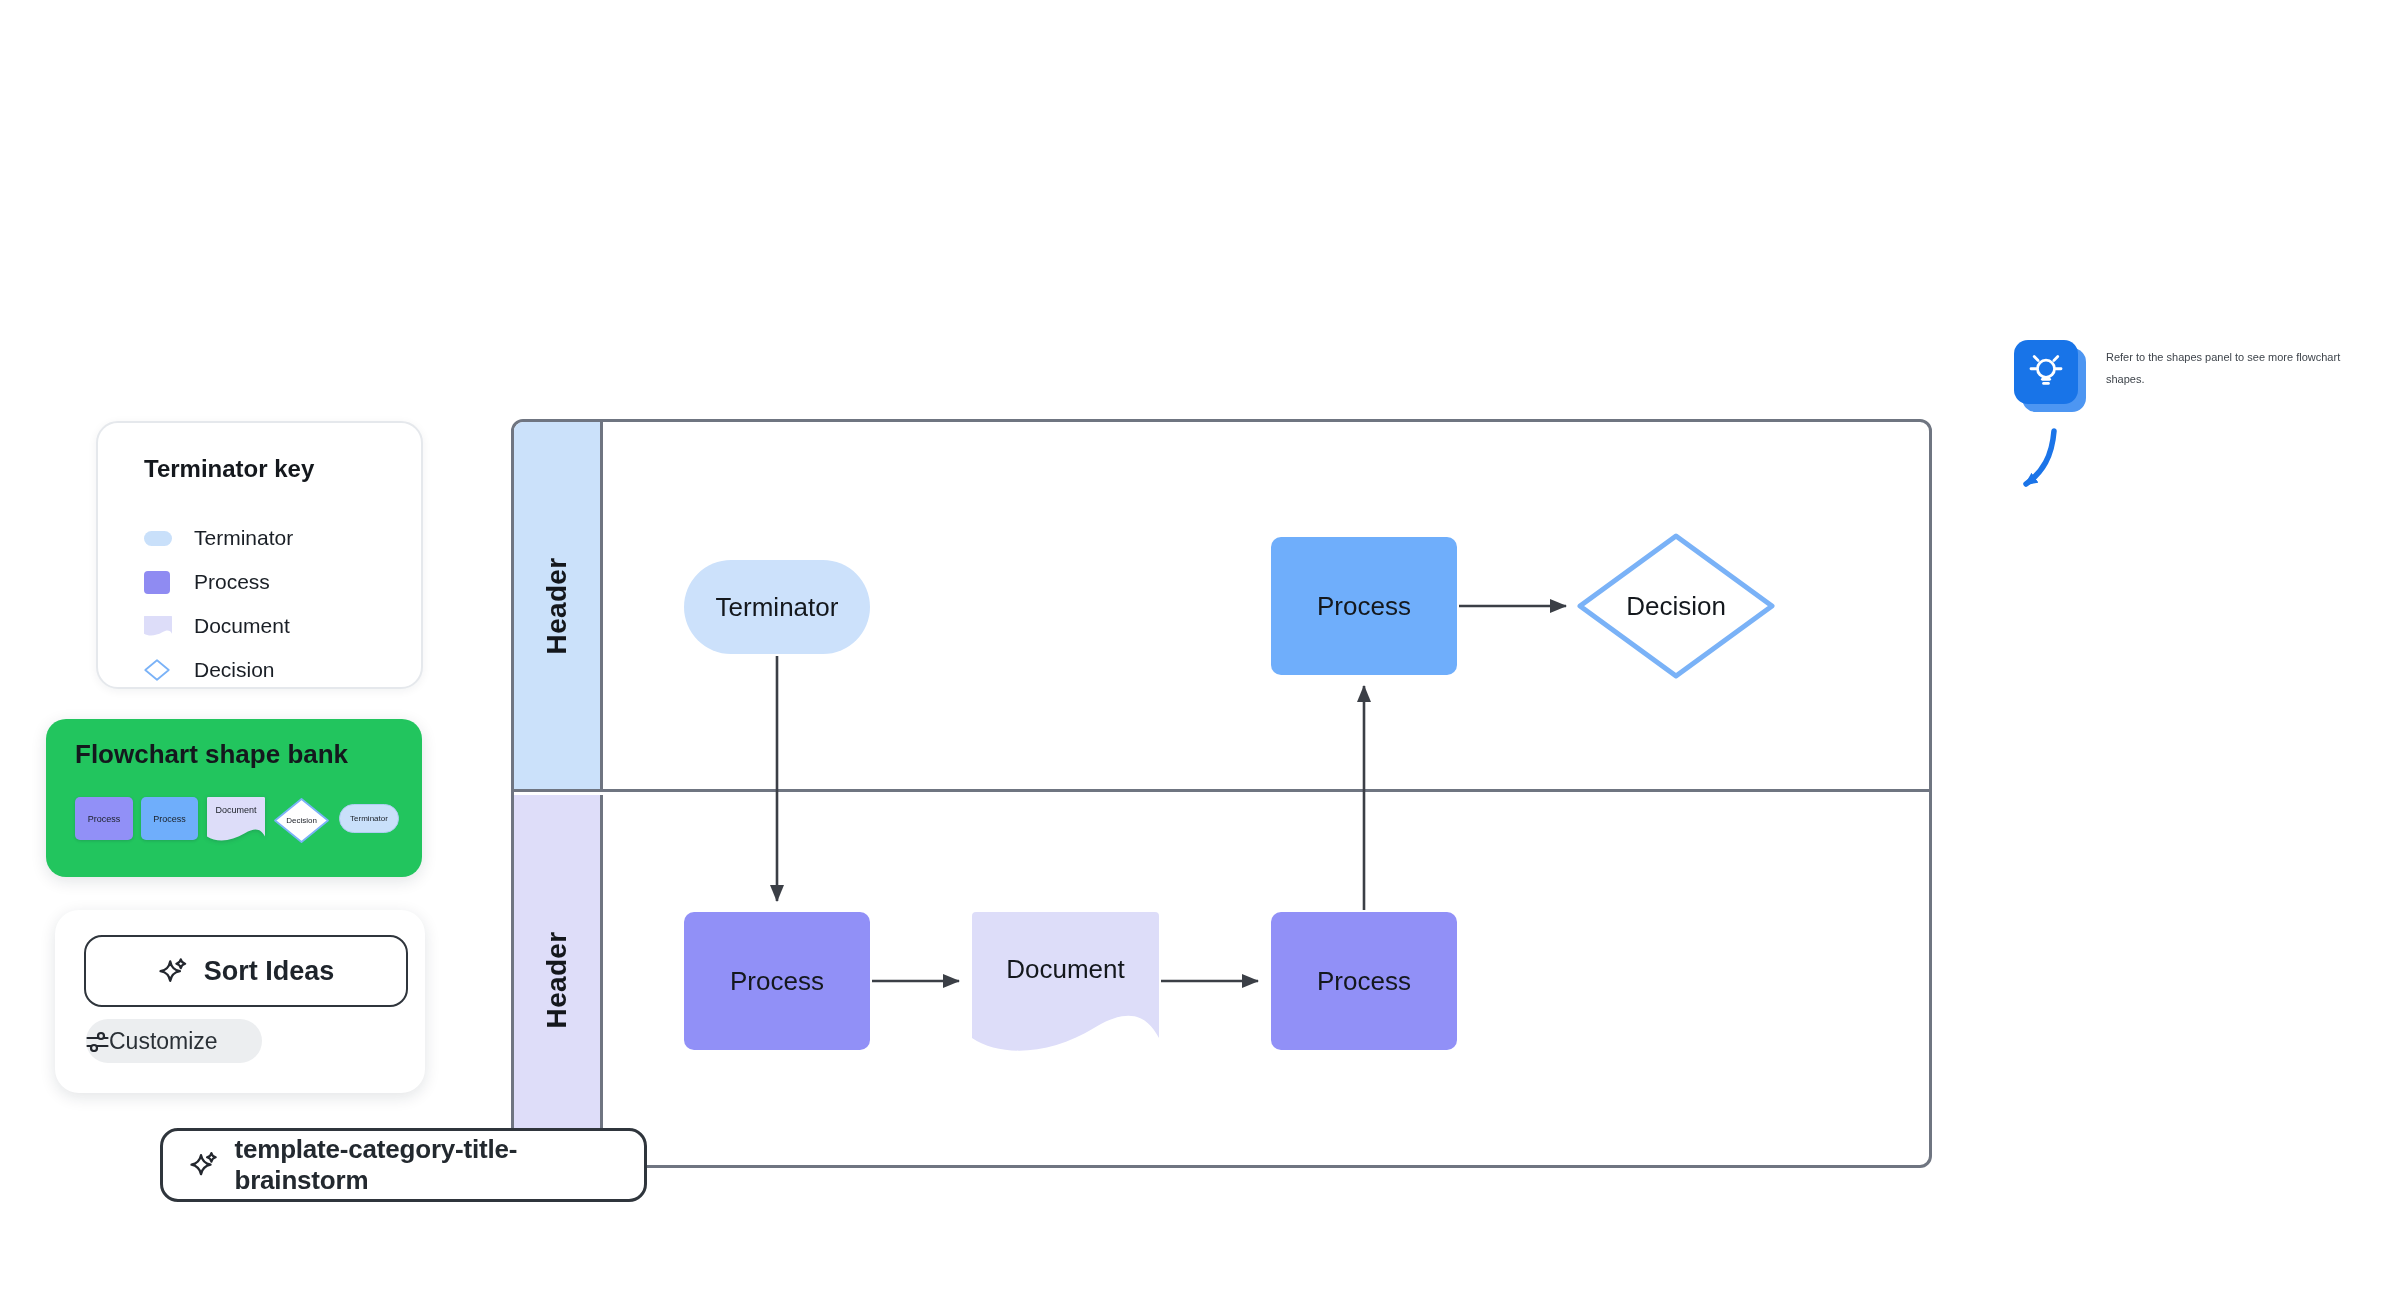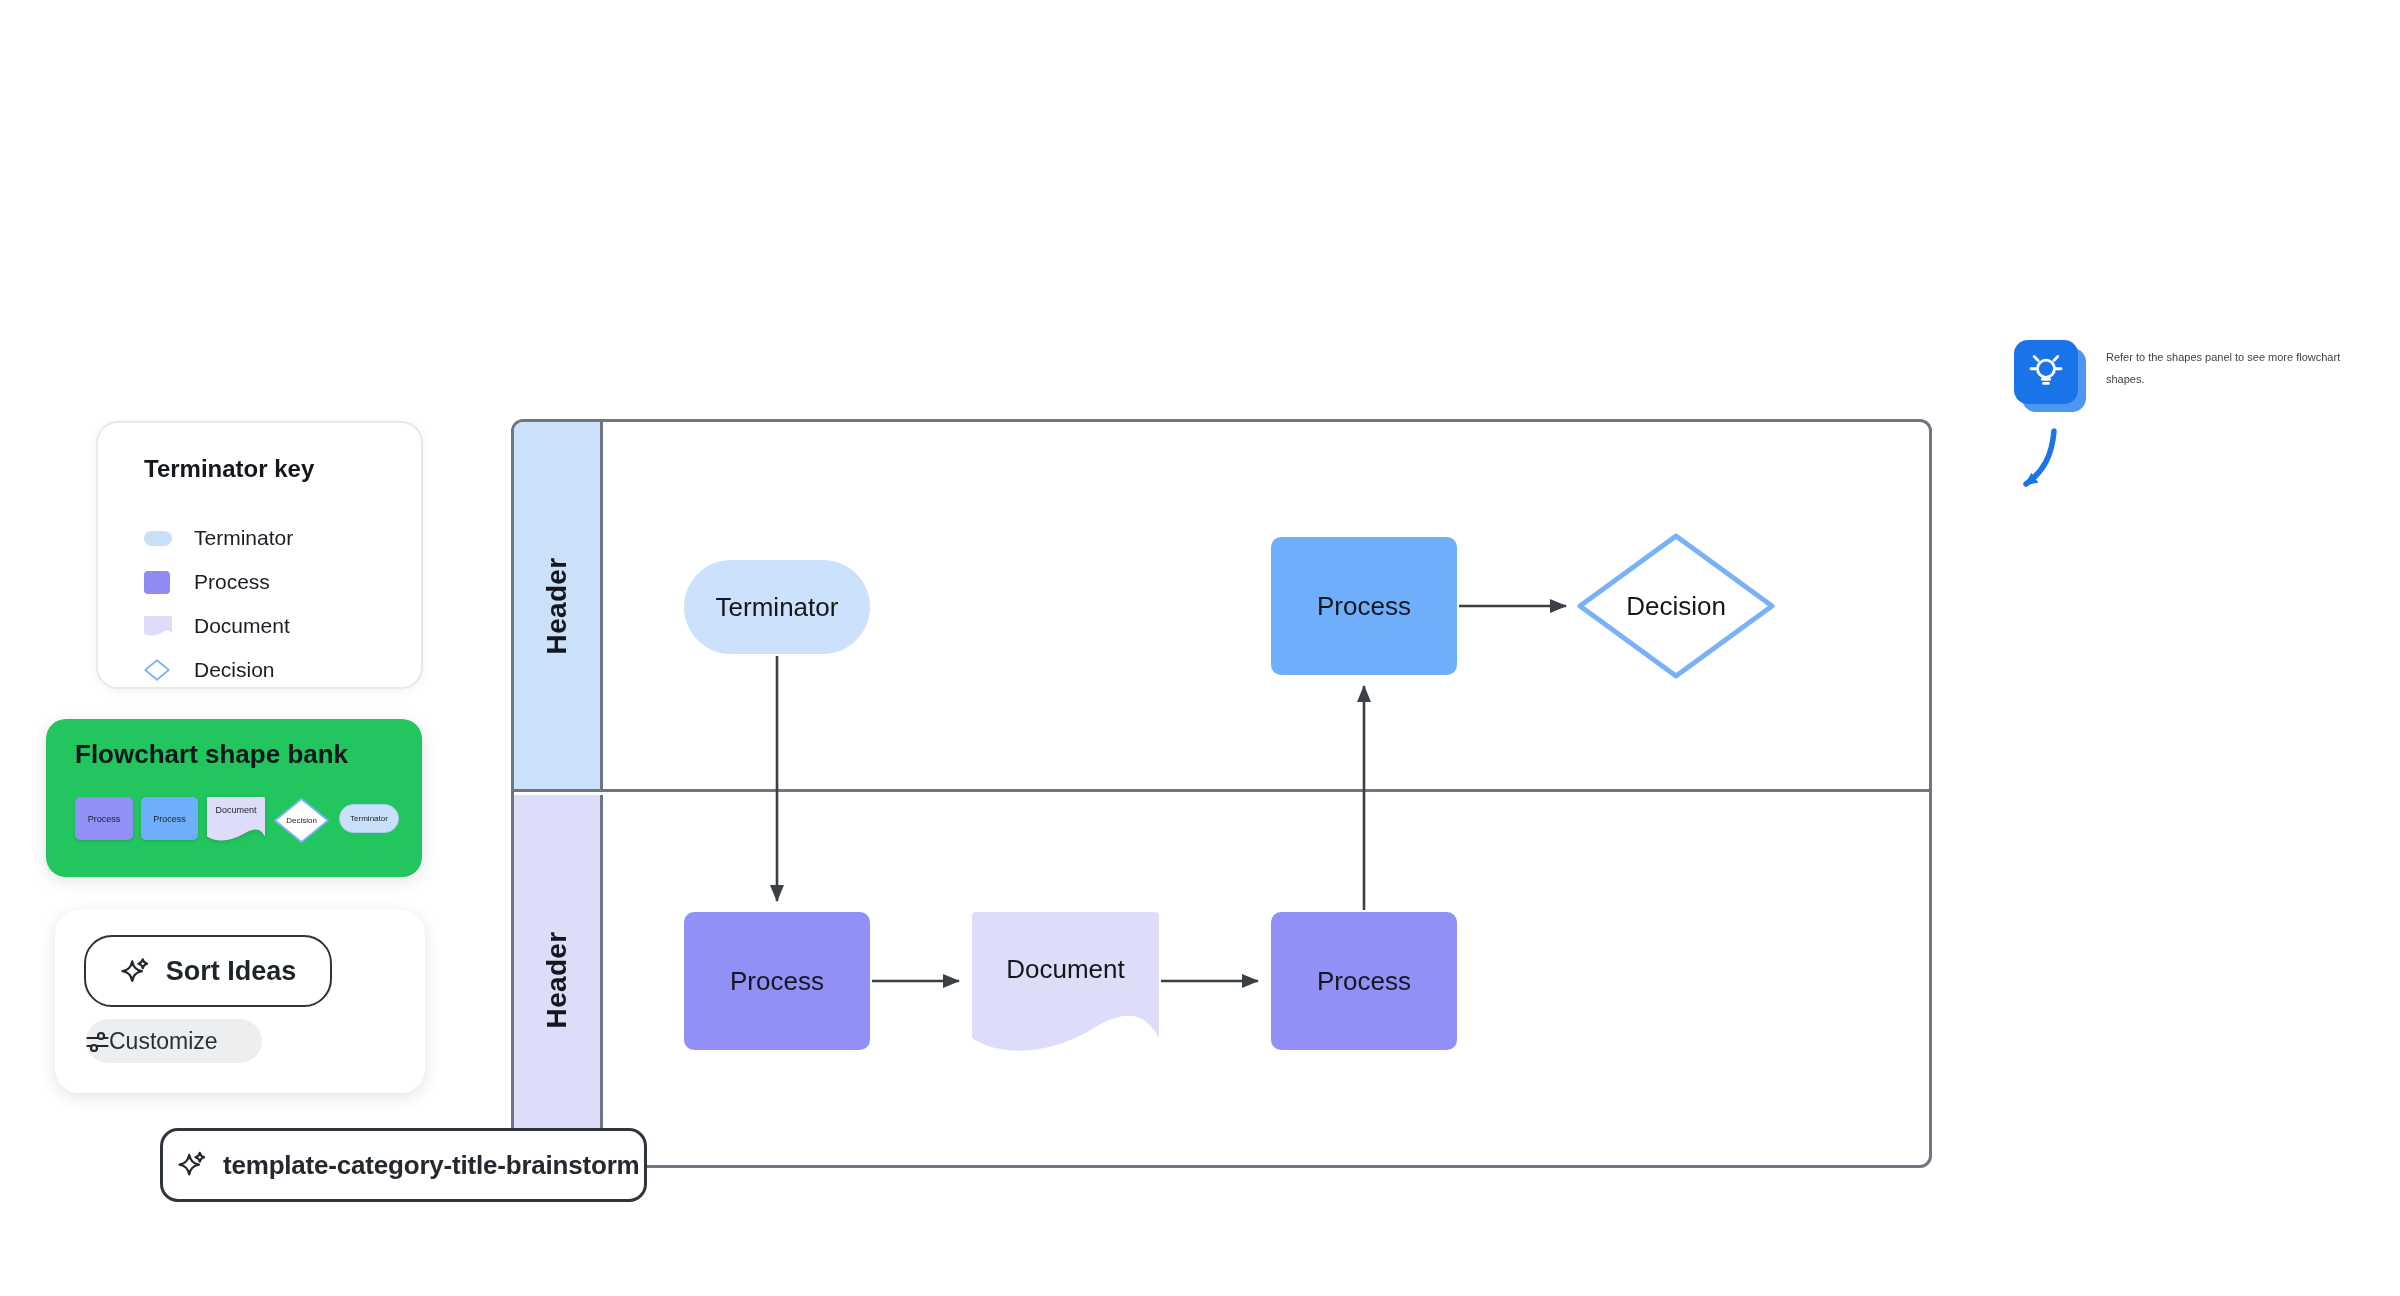--- a/index.html
+++ b/index.html
@@ -28,32 +28,32 @@
   .bank-process-blue { left:95px; top:78px; width:57px; height:43px; border-radius:5px; background:#6FAEFB; }
   .bank-doc { left:161px; top:78px; width:58px; height:47px; box-shadow:none; }
   .bank-doc-label { position:absolute; left:0; right:0; top:8px; text-align:center; font-size:9px; color:#1A1F26; }
   .bank-decision { left:227px; top:78px; width:57px; height:47px; box-shadow:none; }
   .bank-decision-label { position:absolute; left:0; right:0; top:19px; text-align:center; font-size:8px; color:#1A1F26; }
   .bank-terminator { left:293px; top:85px; width:60px; height:29px; border-radius:15px; background:#C9E0FA;
     border:1px solid #AFCDF3; box-shadow:none; font-size:8px; }
 
   .sort-panel { left:55px; top:910px; width:370px; height:183px; background:#fff;
     border-radius:24px; box-shadow:0 4px 16px rgba(20,30,50,.12); }
-  .sort-btn { position:absolute; left:29px; top:25px; width:248px; height:72px;
-    border:2.5px solid #2F353C; border-radius:28px; background:#fff;
+  .sort-btn { position:absolute; left:29px; top:25px; width:324px; height:72px;
+    border:2.5px solid #2F353C; border-radius:18px; background:#fff;
     display:flex; align-items:center; justify-content:center; gap:16px; cursor:pointer; }
   .sort-btn-label { font-size:27px; font-weight:bold; color:#1E242B; }
   .customize-btn { position:absolute; left:31px; top:109px; width:176px; height:44px;
     border-radius:22px; background:#ECEEF0; display:flex; align-items:center;
     justify-content:flex-start; cursor:pointer; }
   .customize-label { font-size:23px; color:#2A3036; }
 
   .template-pill { left:160px; top:1128px; width:487px; height:74px; background:#fff;
     border:3px solid #2F353C; border-radius:18px; display:flex; align-items:center;
-    padding-left:14px; gap:16px; z-index:6; }
+    padding-left:26px; gap:16px; z-index:6; }
   .template-label { font-size:26px; font-weight:bold; color:#23292F; letter-spacing:-0.2px; }
 
   
   .swimlane { left:511px; top:419px; width:1421px; height:749px;
     border:3px solid #6F7581; border-radius:12px; overflow:hidden; z-index:1; }
   .lane { position:absolute; left:0; right:0; }
   .lane-1 { top:0; height:370px; border-bottom:3px solid #6F7581; }
   .lane-2 { top:373px; bottom:0; }
   .lane-header { position:absolute; left:0; top:0; bottom:0; width:89px;
     border-right:3px solid #6F7581; display:flex; align-items:center; justify-content:center; }

